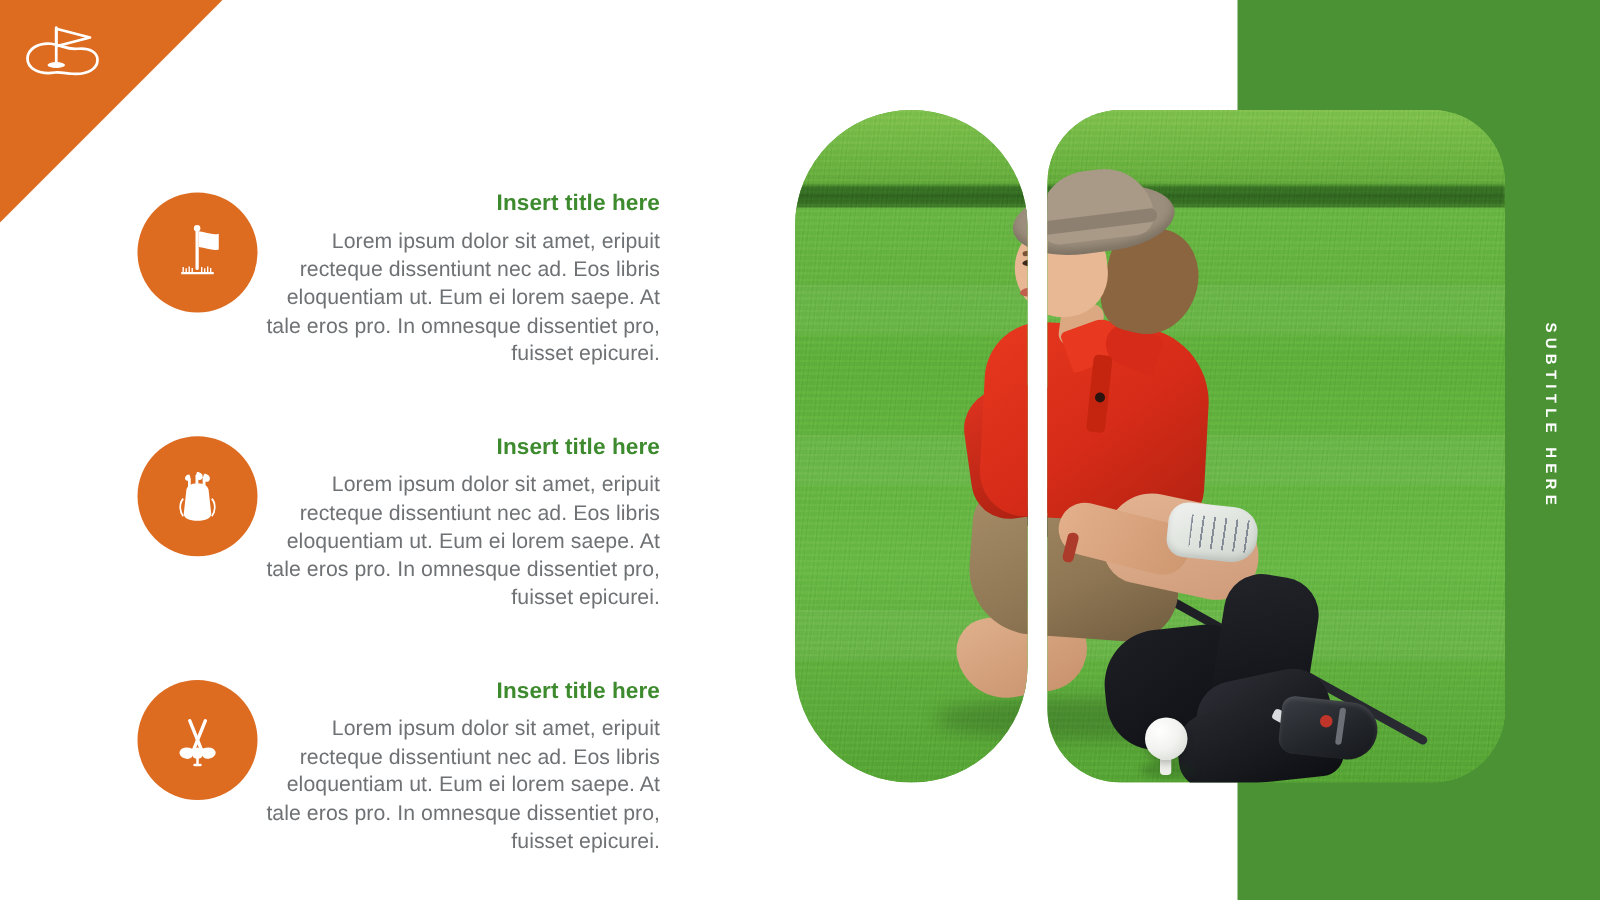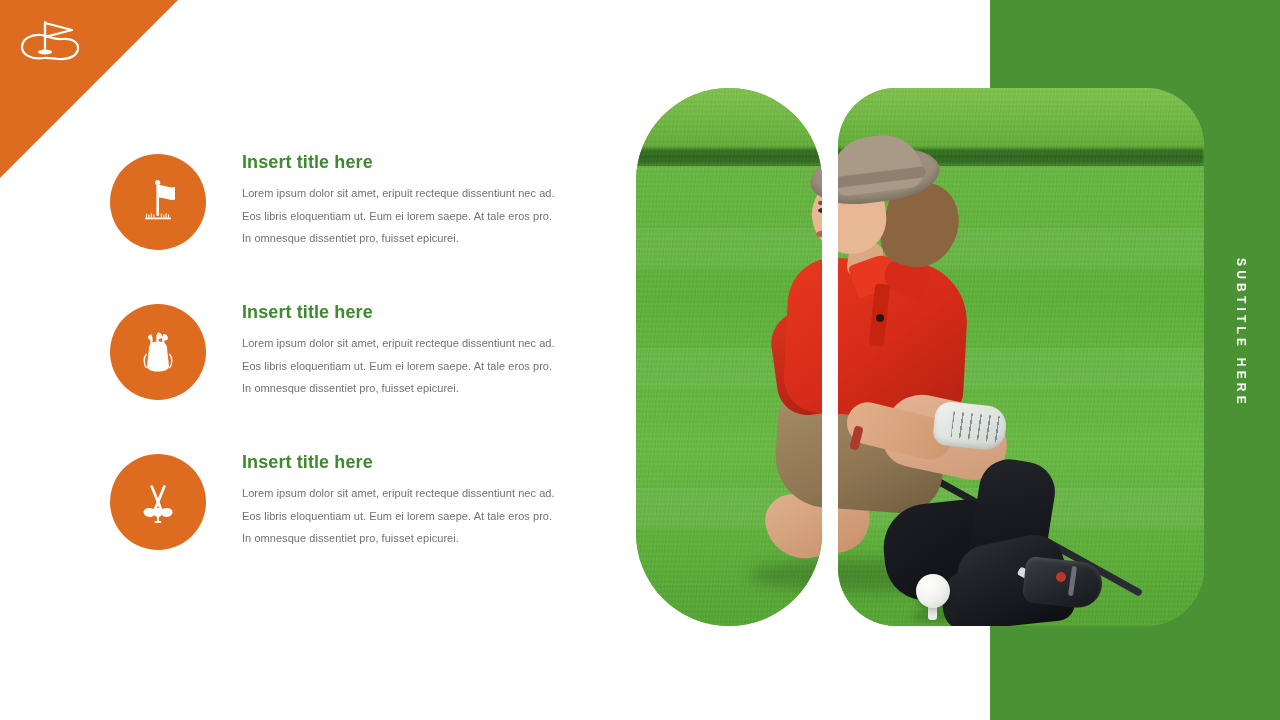--- a/index.html
+++ b/index.html
@@ -291,27 +291,27 @@
   .feature-row:last-child { margin-bottom:0; }
 
   .feature-icon {
     flex:0 0 auto; width:96px; height:96px; border-radius:50%;
     background:#DD6B20;
     display:flex; align-items:center; justify-content:center;
     margin-top:6px;
   }
   .feature-icon svg { width:52px; height:52px; display:block; }
 
-  .feature-text { margin-left:36px; padding-top:4px; width:316px; }
+  .feature-text { margin-left:6px; padding-top:4px; width:316px;text-align:right; }
   .feature-title {
     color:#3E8A2E; font-size:18px; font-weight:700;
     letter-spacing:.1px; margin-bottom:9px;
   }
   .feature-body {
-    color:#6F7274; font-size:11px; line-height:22.6px;
+    color:#6F7274; font-size:17px; line-height:22.6px;
     letter-spacing:.05px;
   }
 </style>
 </head>
 <body>
 
 <div class="slide">
 
   <div class="corner-wedge"></div>
   <div class="brand-logo">

